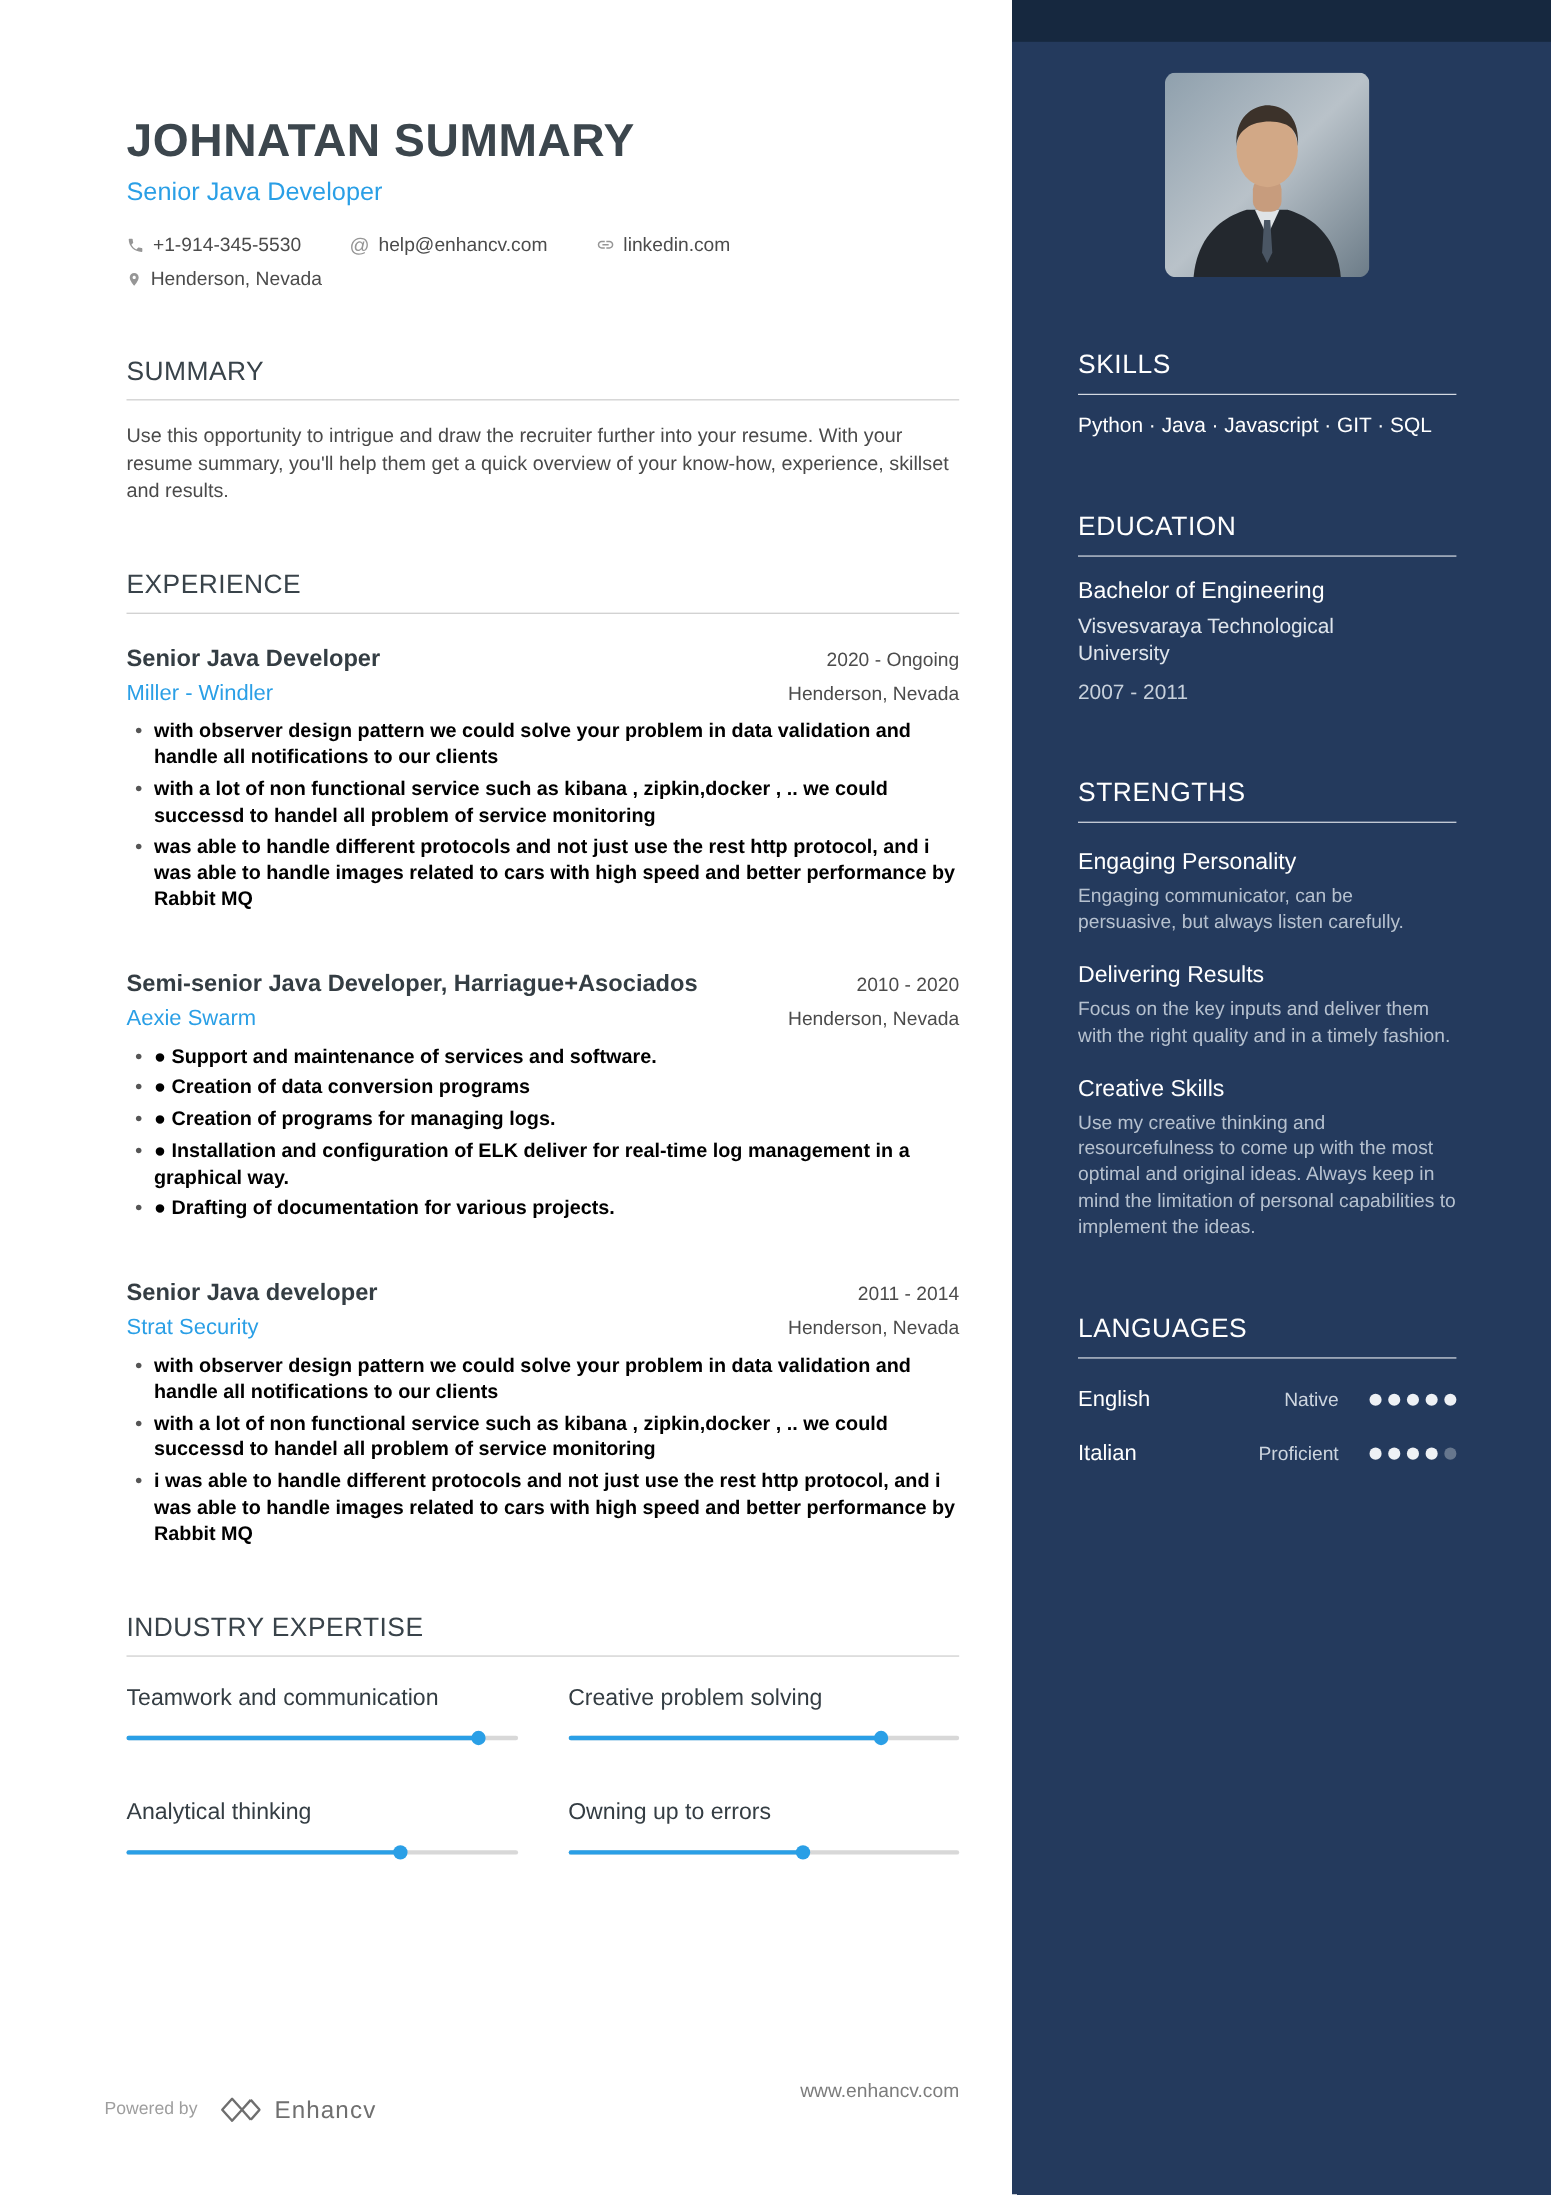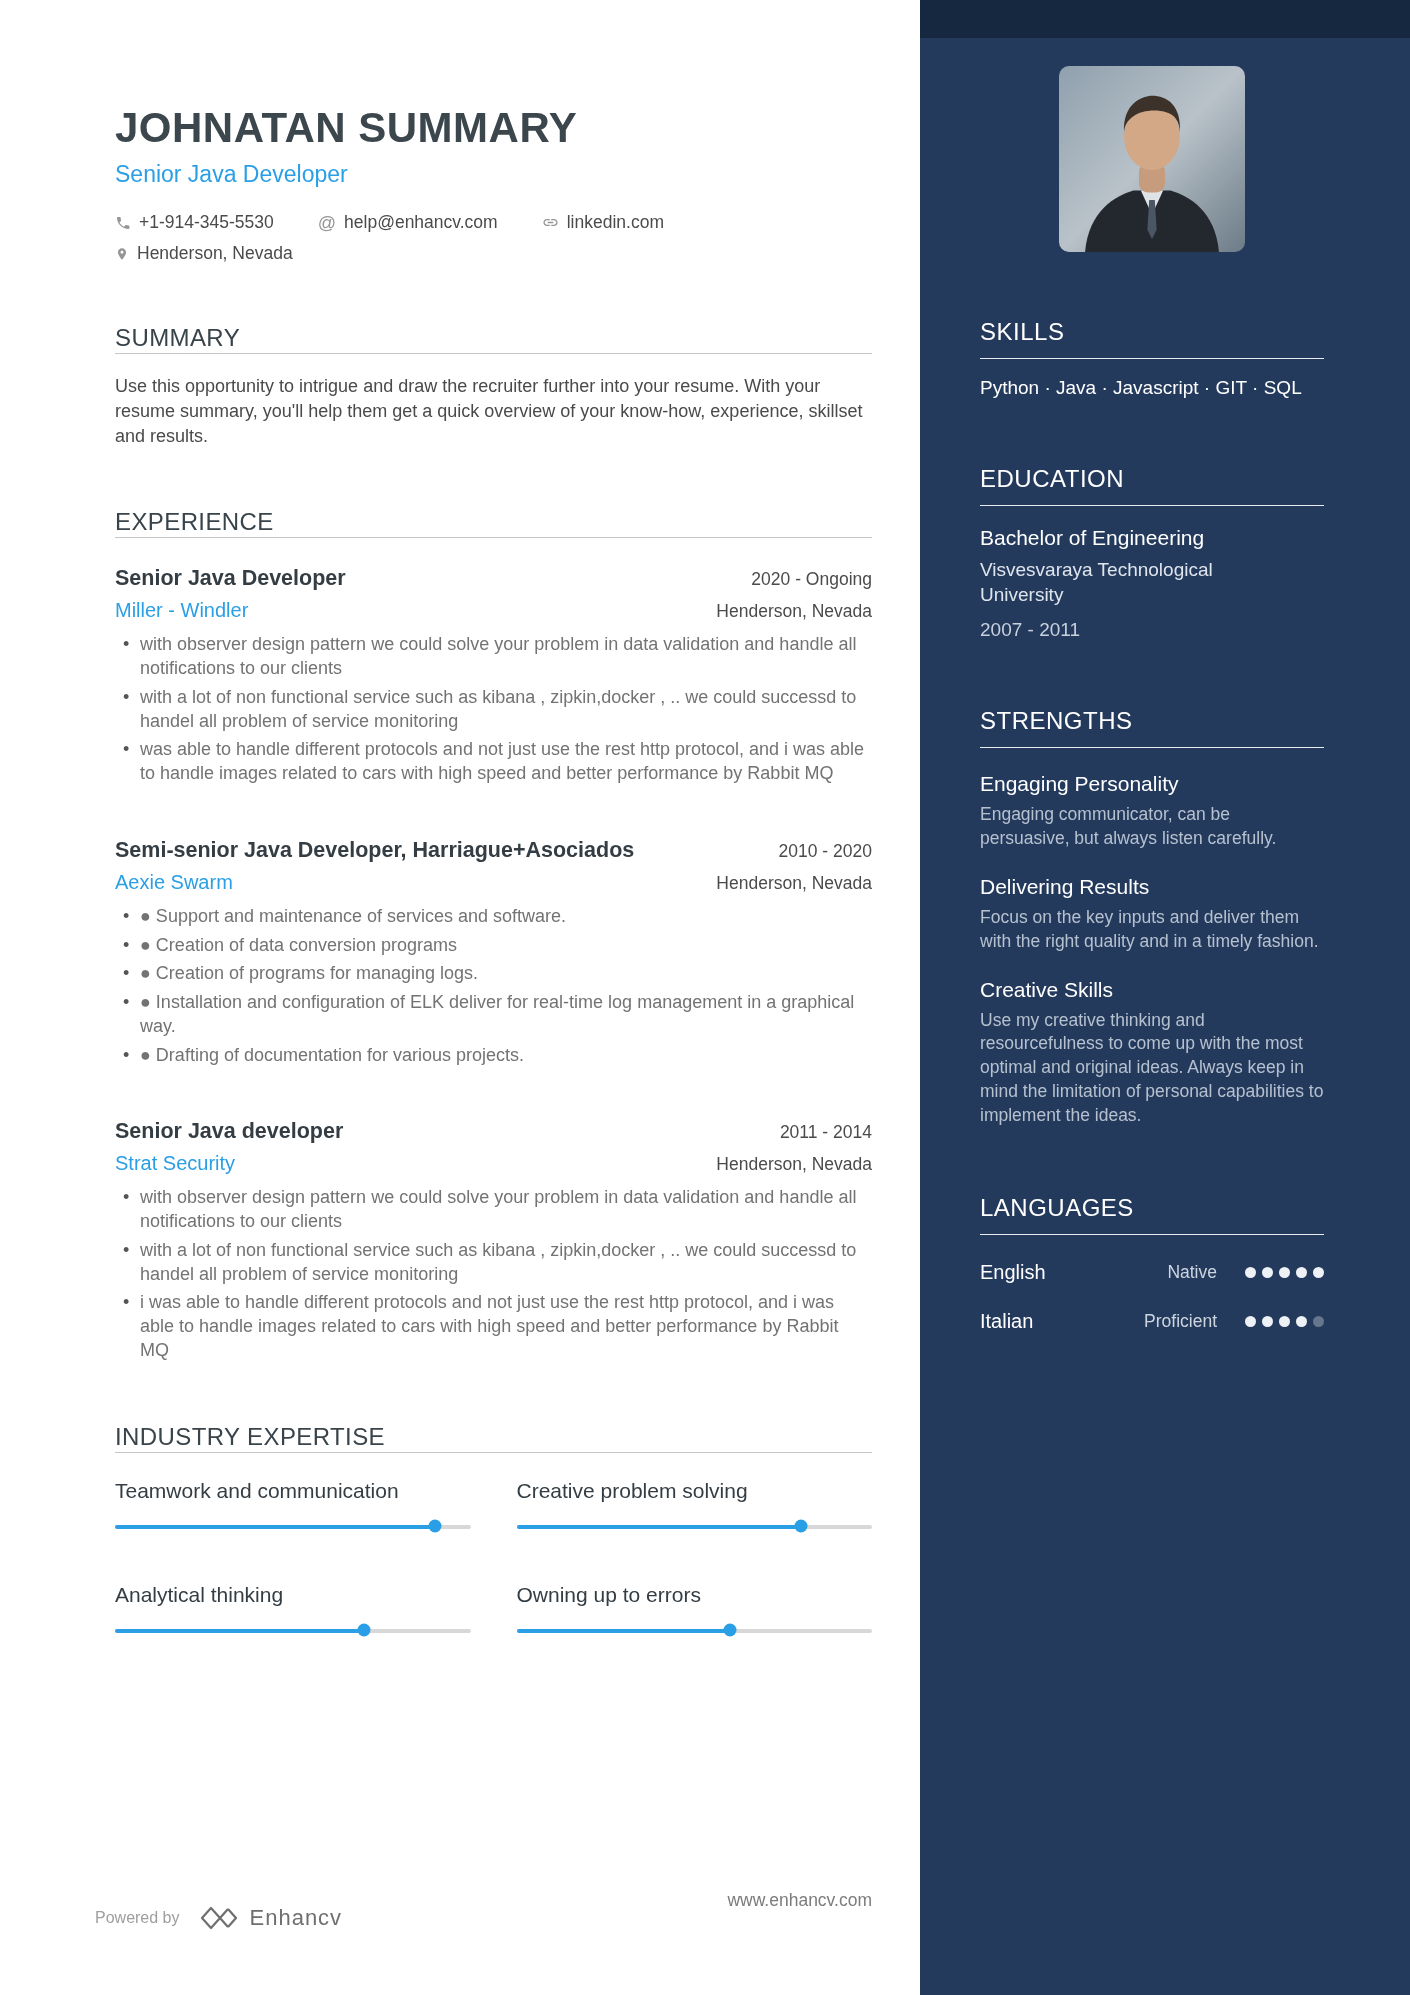--- a/index.html
+++ b/index.html
@@ -17,31 +17,31 @@
   
   .main{position:absolute;left:115px;top:0;width:757px;padding-top:104px;}
   .name{font-size:42px;font-weight:bold;color:#3c464d;margin:0;letter-spacing:.5px;}
   .title{font-size:23px;color:var(--accent);margin-top:9px;}
   .contact-row{display:flex;gap:44px;margin-top:24px;align-items:flex-start;font-size:17.5px;color:#4b4b4b;}
   .contact-row.loc{margin-top:10px;}
   .contact-item{display:flex;gap:8px;align-items:center;}
   .contact-item svg{display:block;}
   .at-glyph{font-size:18px;color:#969696;line-height:1;}
   section{margin-top:60px;}
-  .section-heading{font-size:24px;color:#39434a;padding-bottom:1px;border-bottom:1px solid #c7c7c7;letter-spacing:.4px;}
+  .section-heading{font-size:24px;color:#39434a;padding-bottom:11px;border-bottom:1px solid #c7c7c7;letter-spacing:.4px;}
   .summary-text{margin-top:20px;font-size:18px;line-height:1.38;color:#4a4a4a;}
   .job{margin-top:28px;}
   .job + .job{margin-top:52px;}
   .job-header,.job-subheader{display:flex;justify-content:space-between;align-items:baseline;}
   .job-subheader{margin-top:8px;}
   .job-title{font-size:21.5px;color:#343d43;font-weight:bold;}
   .job-dates,.job-location{font-size:17.5px;color:#4b4b4b;}
   .company{font-size:20px;color:var(--accent);}
   ul.bullets{margin:11px 0 0;padding:0;list-style:none;}
-  .bullets li{position:relative;padding-left:25px;font-size:18px;color:#737373;line-height:1.32;margin-top:5px;}
+  .bullets li{position:relative;padding-left:25px;font-size:18px;color:#000000;line-height:1.32;margin-top:5px;font-weight:bold;}
   .bullets li::before{content:"•";position:absolute;left:8px;top:0;color:#555;}
   .expertise-grid{margin-top:26px;display:grid;grid-template-columns:1fr 1fr;column-gap:46px;row-gap:50px;}
   .expertise-label{font-size:21px;color:#343d43;}
   .slider{position:relative;height:13px;margin-top:17px;}
   .slider-track{position:absolute;left:0;right:0;top:5px;height:4px;background:#d8d8d8;border-radius:2px;}
   .slider-fill{position:absolute;left:0;top:5px;height:4px;background:var(--accent);border-radius:2px;}
   .slider-knob{position:absolute;top:50%;width:13px;height:13px;border-radius:50%;background:var(--accent);transform:translate(-50%,-50%);}
   
   .sidebar{position:absolute;left:920px;top:0;width:490px;height:100%;background:var(--sidebar-bg);padding:0 86px 0 60px;}
   .sidebar-topstrip{position:absolute;left:0;top:0;width:100%;height:38px;background:var(--sidebar-top);}

